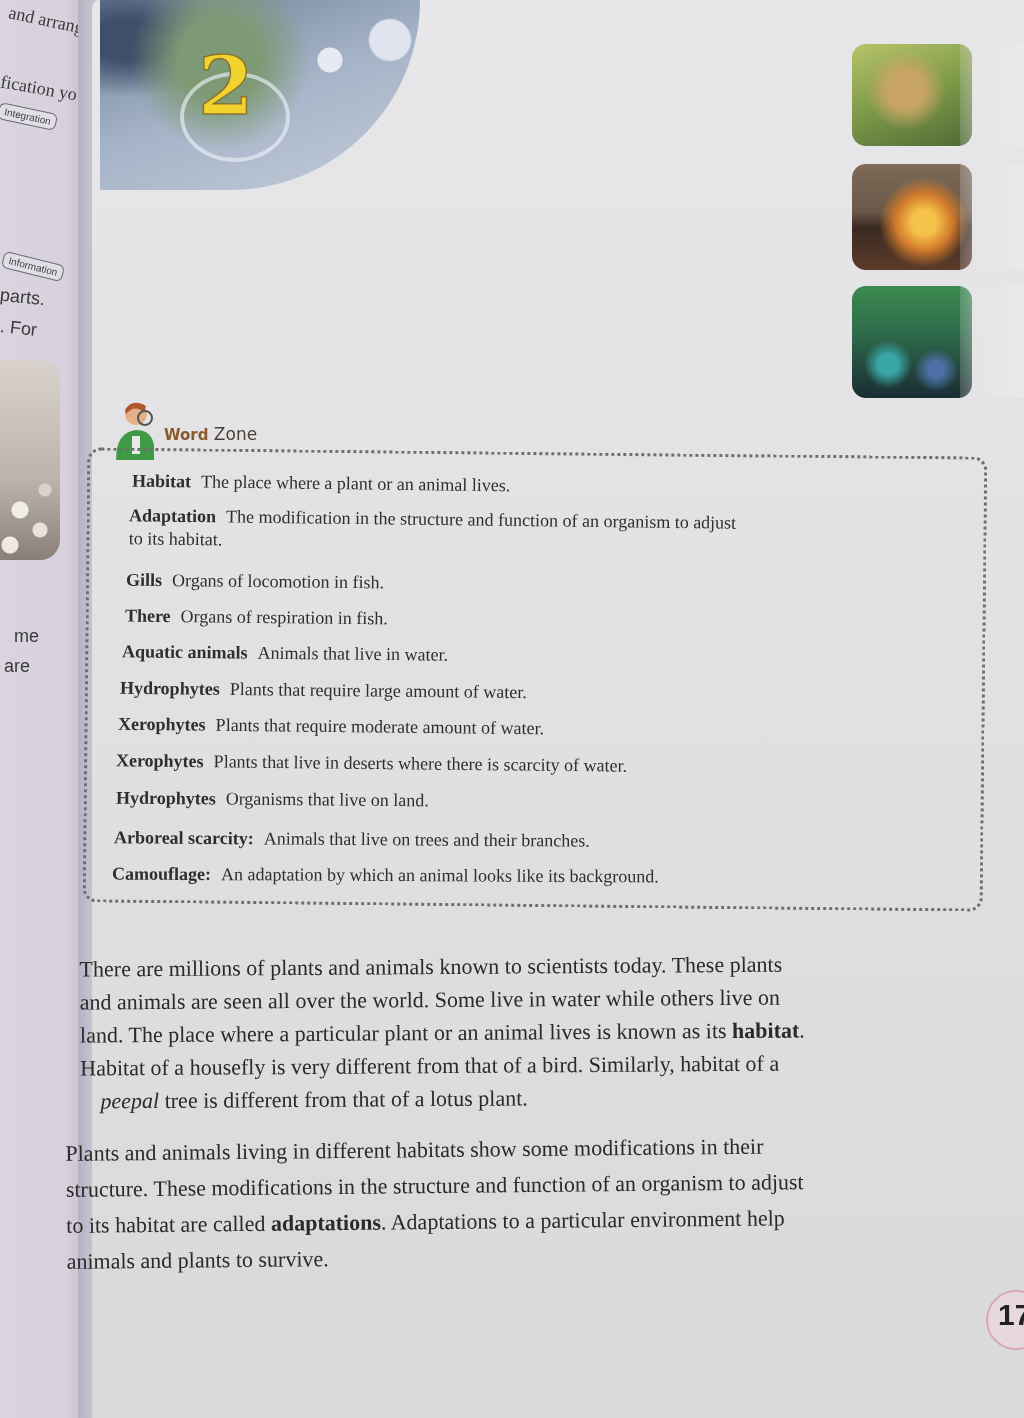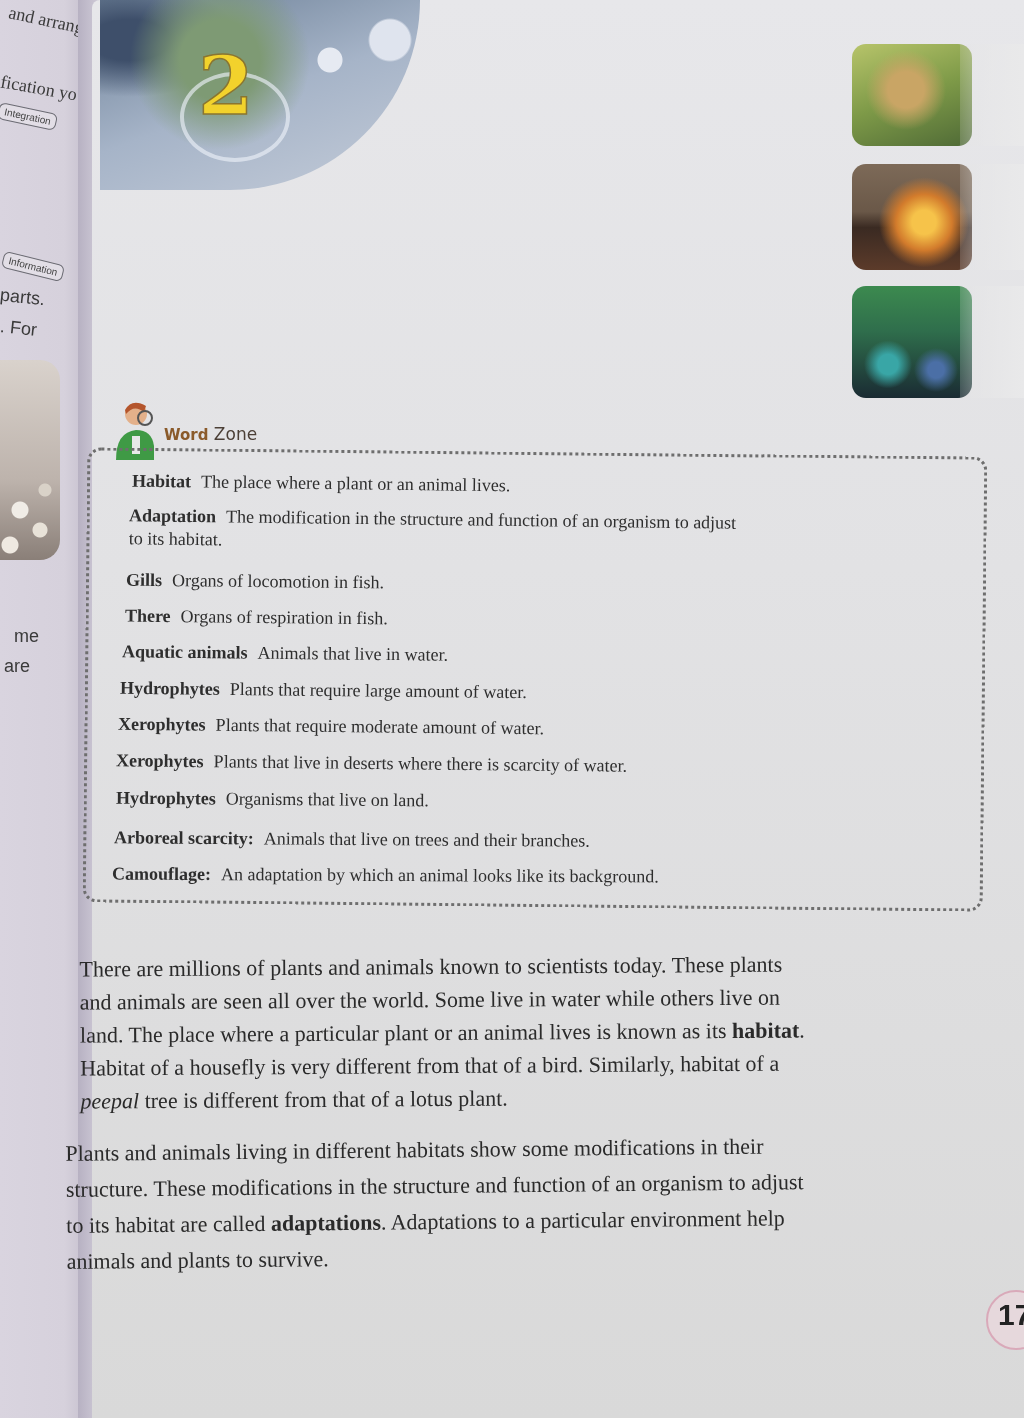--- a/index.html
+++ b/index.html
@@ -114,21 +114,21 @@
       position: absolute; left: 112px; top: 468px; width: 850px;
       font-size: 18px; line-height: 1.25;
     }
     .entry { position: absolute; white-space: nowrap; }
     .entry .term { font-weight: bold; margin-right: 10px; }
     
     .para {
       position: absolute; font-size: 22px; line-height: 33px; color: #2a2a2a;
     }
     .para b { font-weight: bold; }
-    .para i { font-style: italic; }
+    .para i { font-style: italic; margin-left: 20px; }
     .page-number-circle {
       position: absolute; left: 986px; top: 1290px; width: 60px; height: 60px;
       border-radius: 50%; border: 2px solid #d9a9b9; background: #e6d8dc;
     }
     .page-number {
       position: absolute; left: 998px; top: 1298px;
       font-family: "Liberation Sans", sans-serif; font-weight: bold; font-size: 30px; color: #222;
     }
   </style>
 </head>

